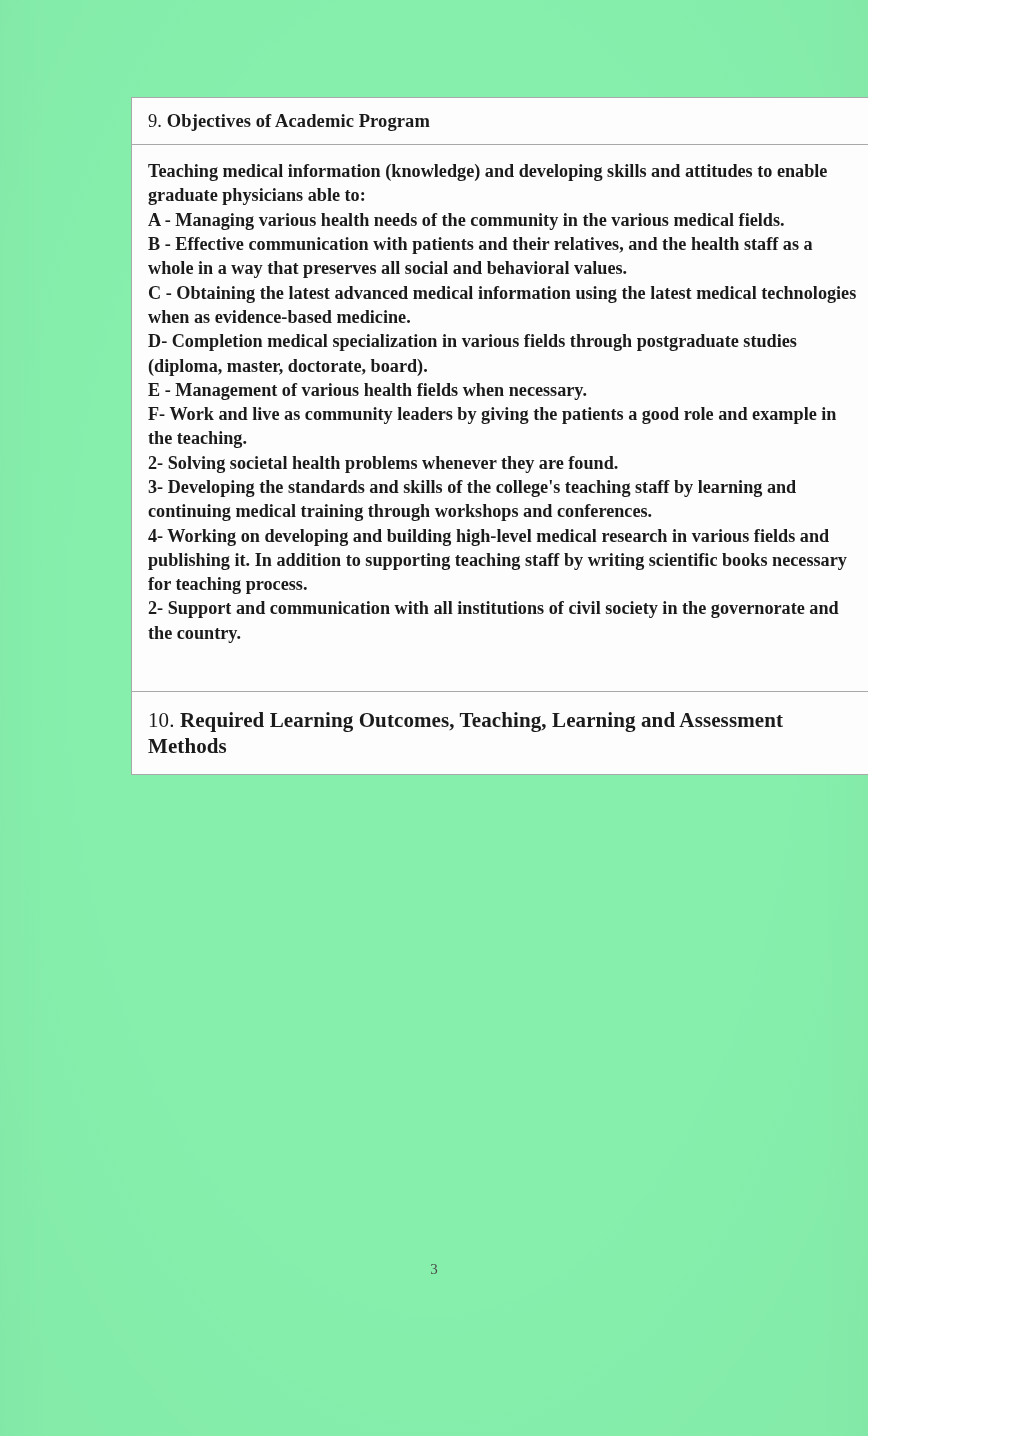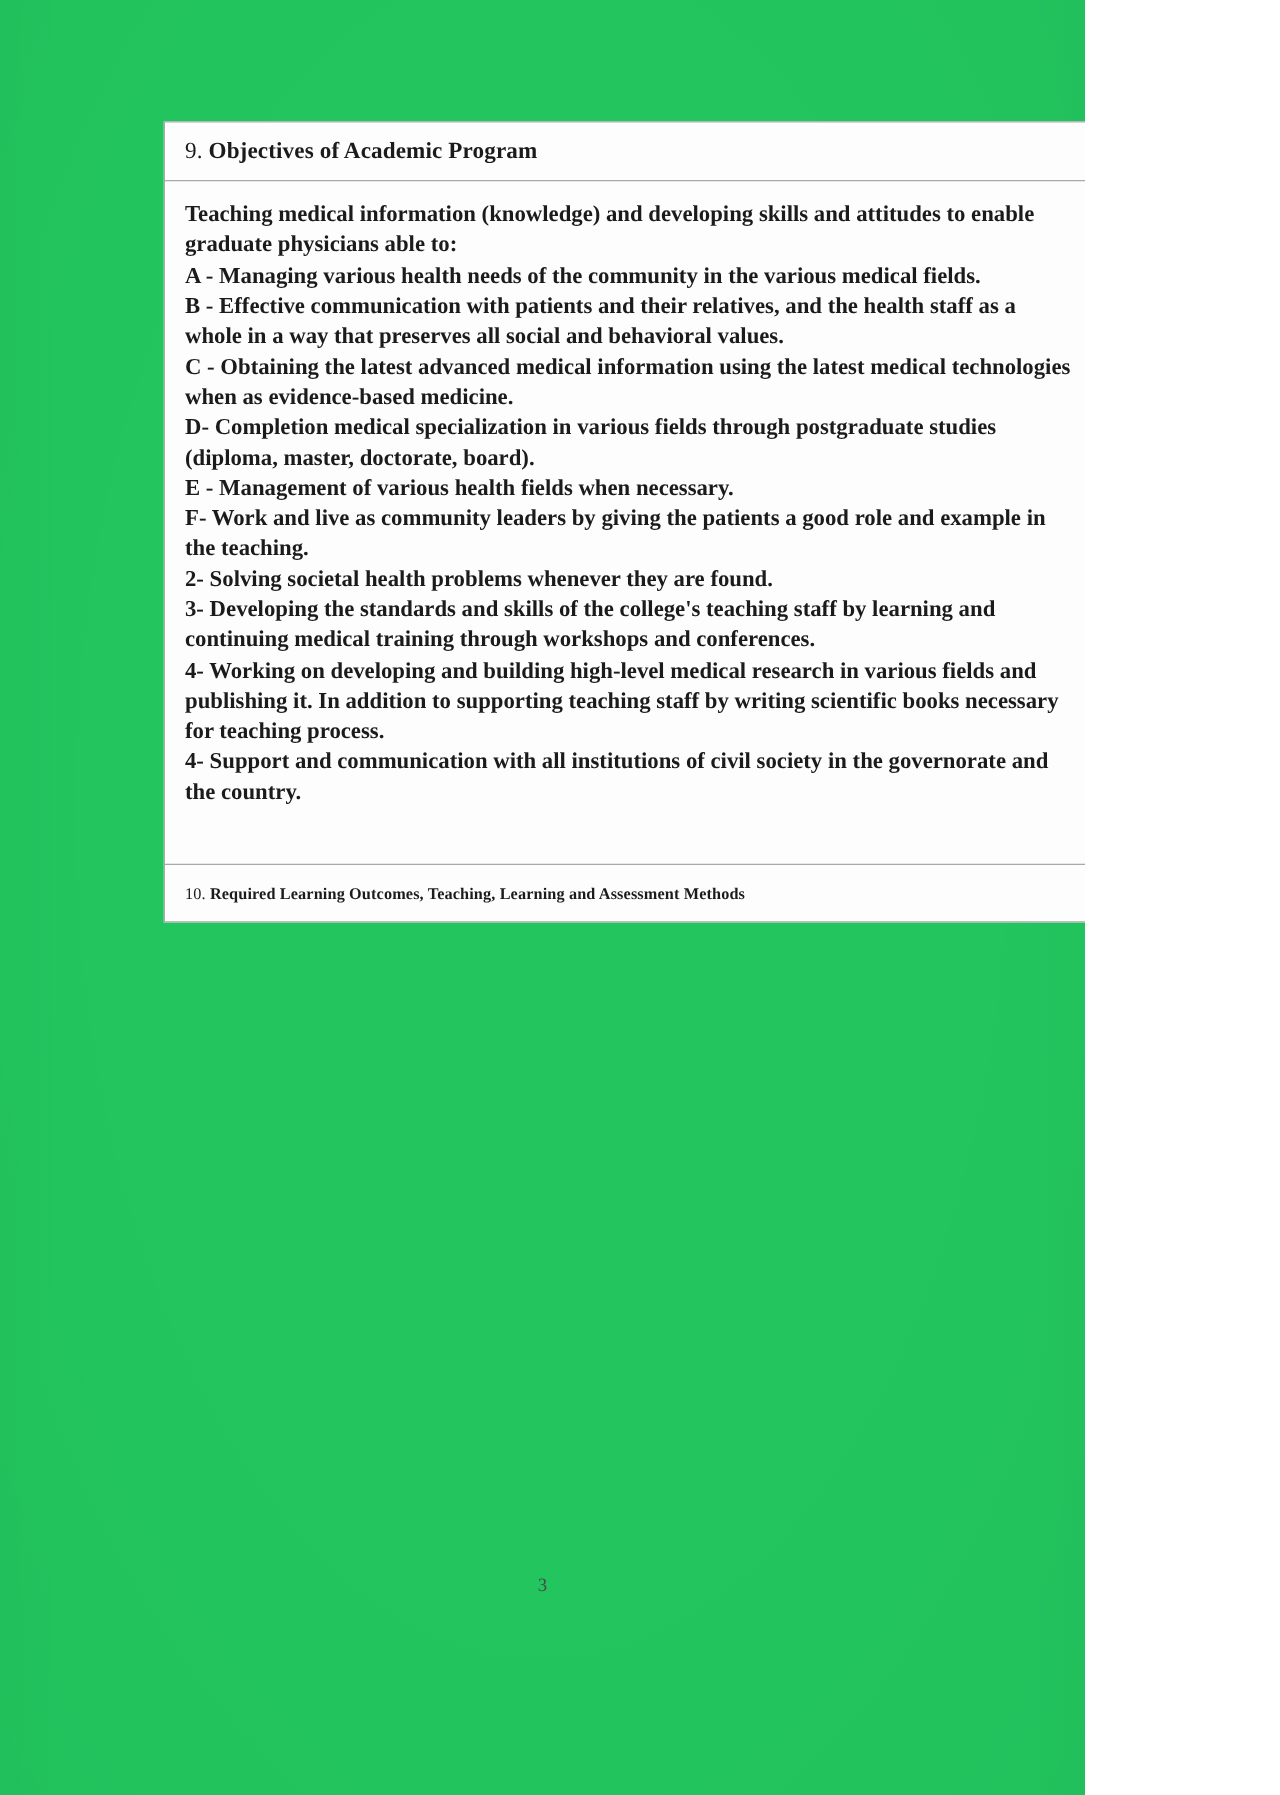--- a/index.html
+++ b/index.html
@@ -4,21 +4,21 @@
 <style>
   html, body {
     margin: 0;
     padding: 0;
     background: #ffffff;
   }
   .page {
     position: relative;
     width: 868px;
     height: 1436px;
-    background: #22c55e;
+    background: #86efac;
     overflow: hidden;
     font-family: "Liberation Serif", "DejaVu Serif", serif;
     color: #1b1b1b;
   }
   
   .scan-tint {
     position: absolute;
     inset: 0;
     background:
       radial-gradient(ellipse at 50% 45%, rgba(255,255,255,0) 55%, rgba(0,0,0,0.018) 100%),
@@ -62,21 +62,21 @@
   }
   .body-cell .ln {
     margin: 0;
     white-space: normal;
     font-weight: bold;
   }
 
   .section-header.last {
     padding: 15px 16px 14px 16px;
     font-weight: bold;
-    font-size: 13px;
+    font-size: 21px;
   }
 
   .page-number {
     position: absolute;
     left: 0;
     right: 0;
     top: 1261px;
     text-align: center;
     font-size: 15px;
     color: #4a4a4a;
@@ -108,21 +108,21 @@
       <p class="ln">(diploma, master, doctorate, board).</p>
       <p class="ln">E - Management of various health fields when necessary.</p>
       <p class="ln">F- Work and live as community leaders by giving the patients a good role and example in</p>
       <p class="ln">the teaching.</p>
       <p class="ln">2- Solving societal health problems whenever they are found.</p>
       <p class="ln">3- Developing the standards and skills of the college's teaching staff by learning and</p>
       <p class="ln">continuing medical training through workshops and conferences.</p>
       <p class="ln">4- Working on developing and building high-level medical research in various fields and</p>
       <p class="ln">publishing it. In addition to supporting teaching staff by writing scientific books necessary</p>
       <p class="ln">for teaching process.</p>
-      <p class="ln">4- Support and communication with all institutions of civil society in the governorate and</p>
+      <p class="ln">2- Support and communication with all institutions of civil society in the governorate and</p>
       <p class="ln">the country.</p>
     </div>
 
     <div class="row section-header last">
       <span class="num">10.</span>
       <span class="title">Required Learning Outcomes, Teaching, Learning and Assessment Methods</span>
     </div>
 
   </div>
 

